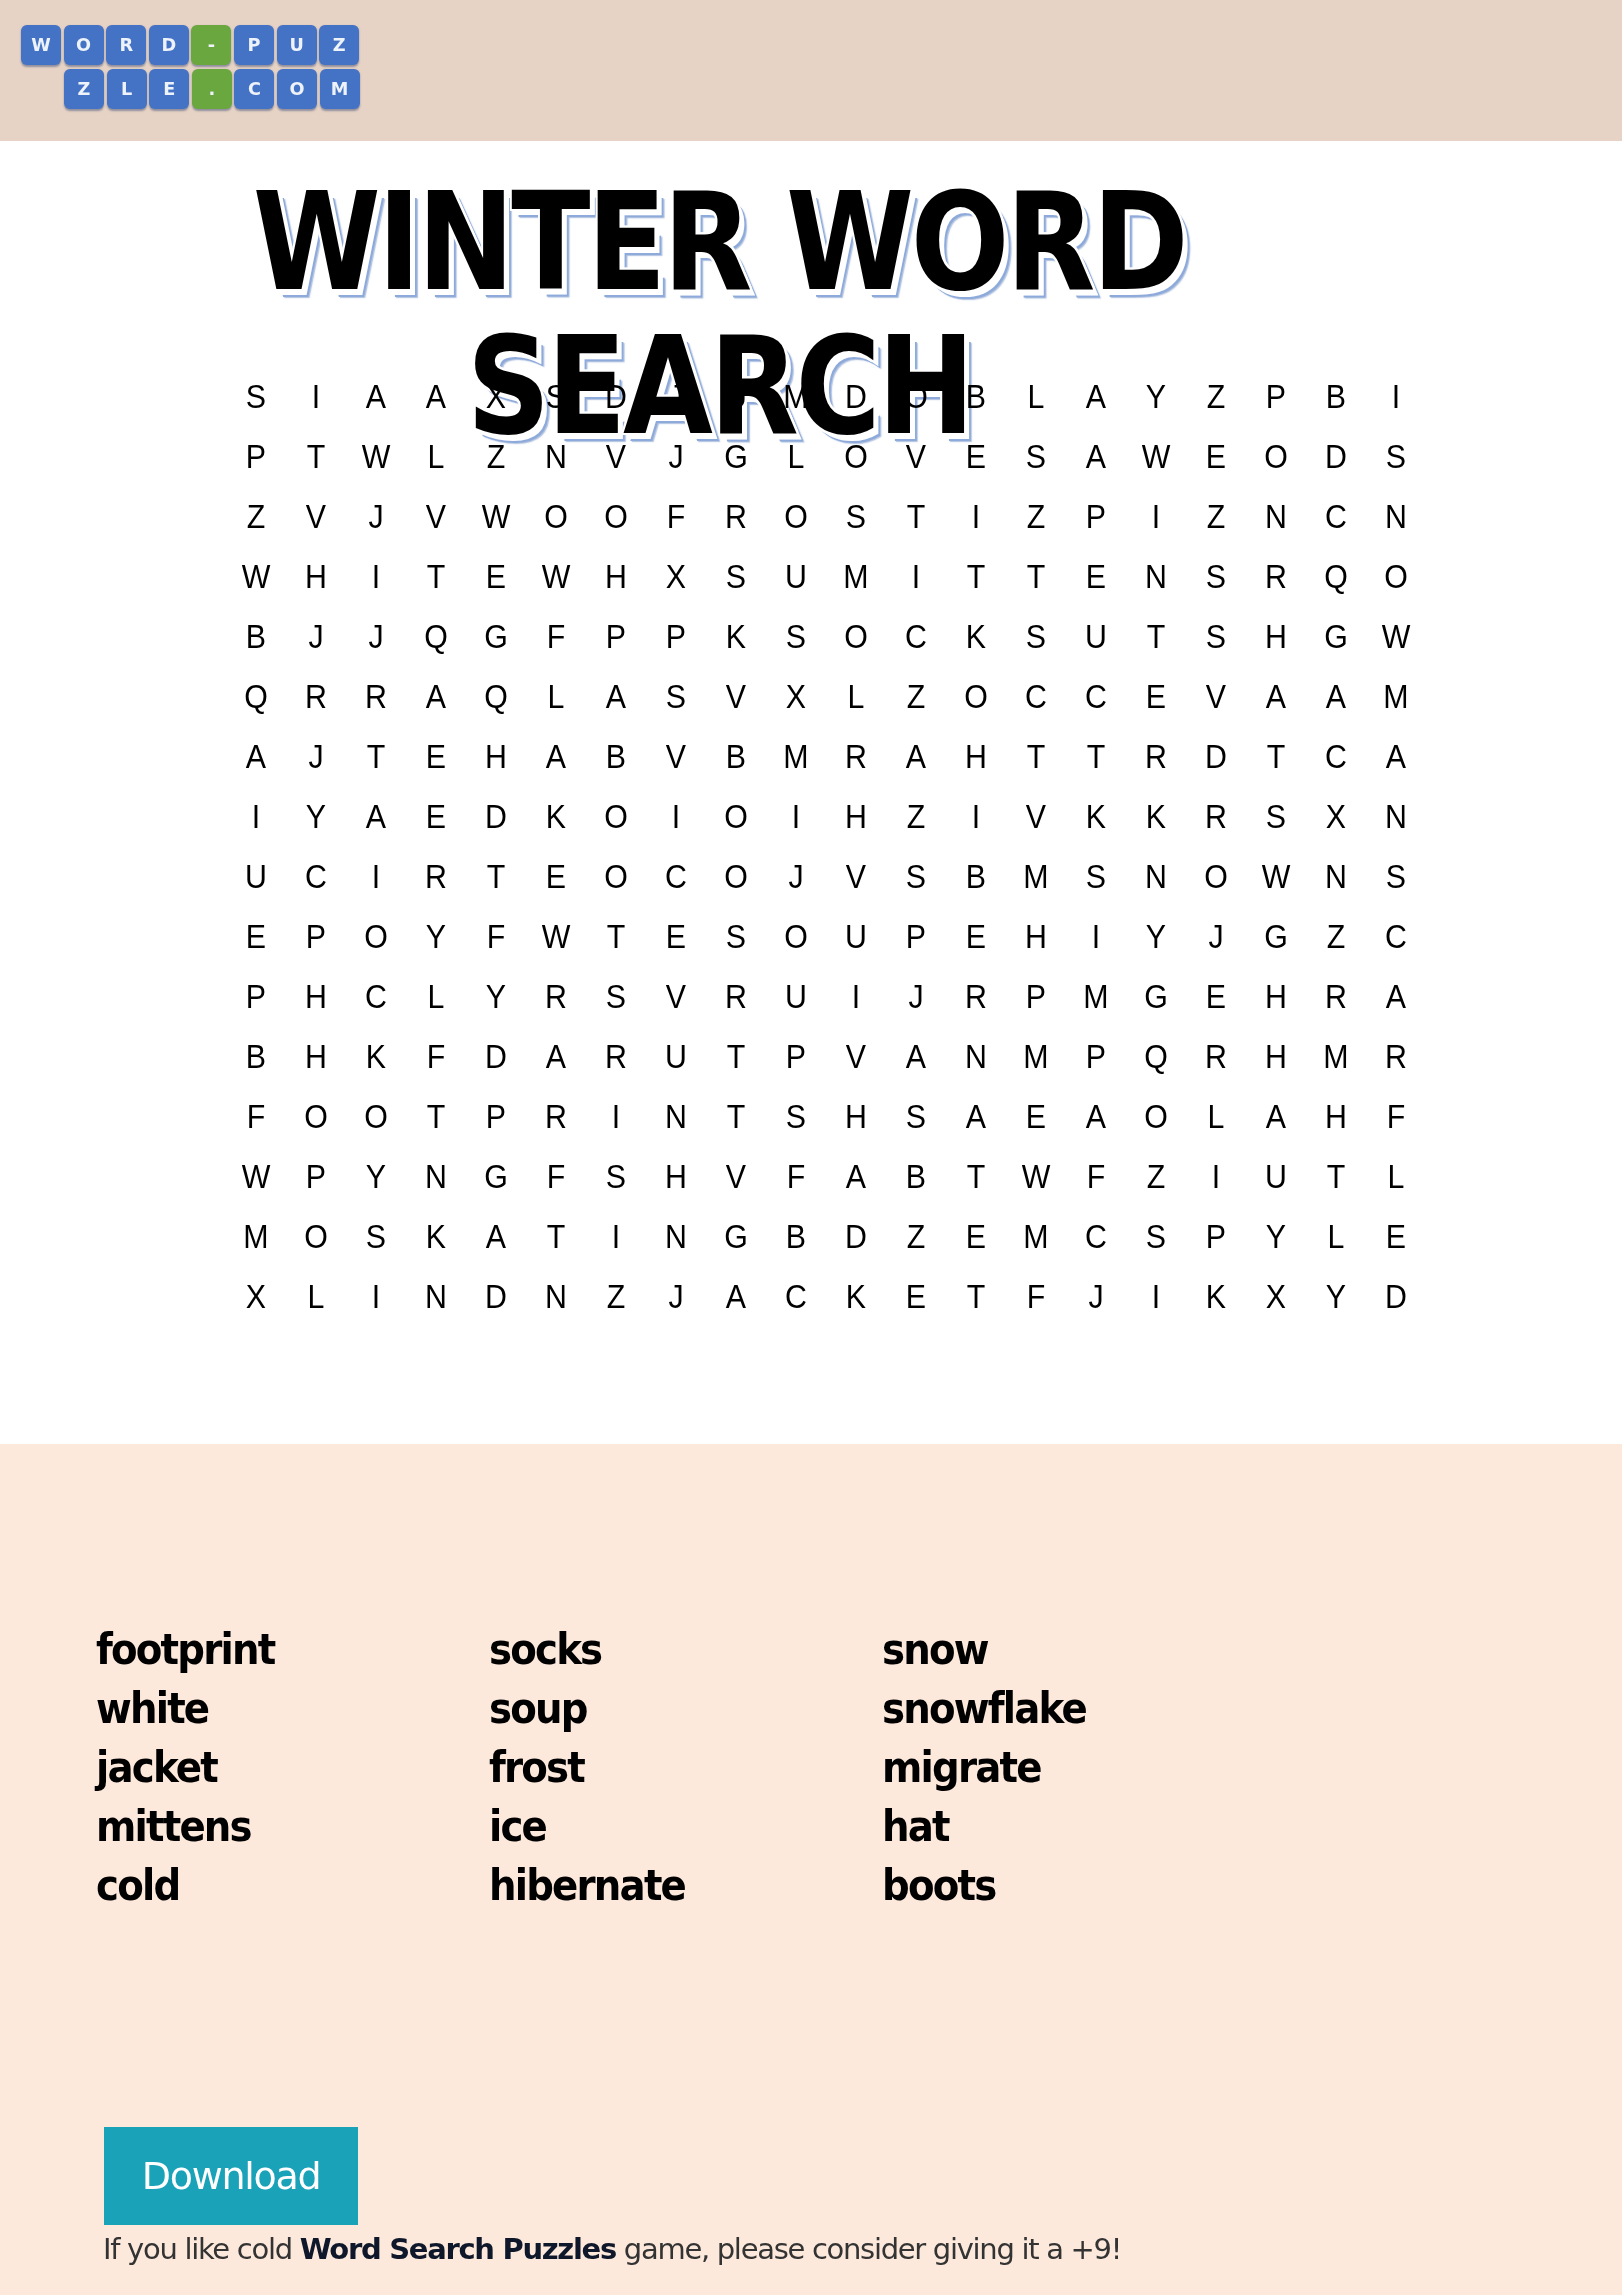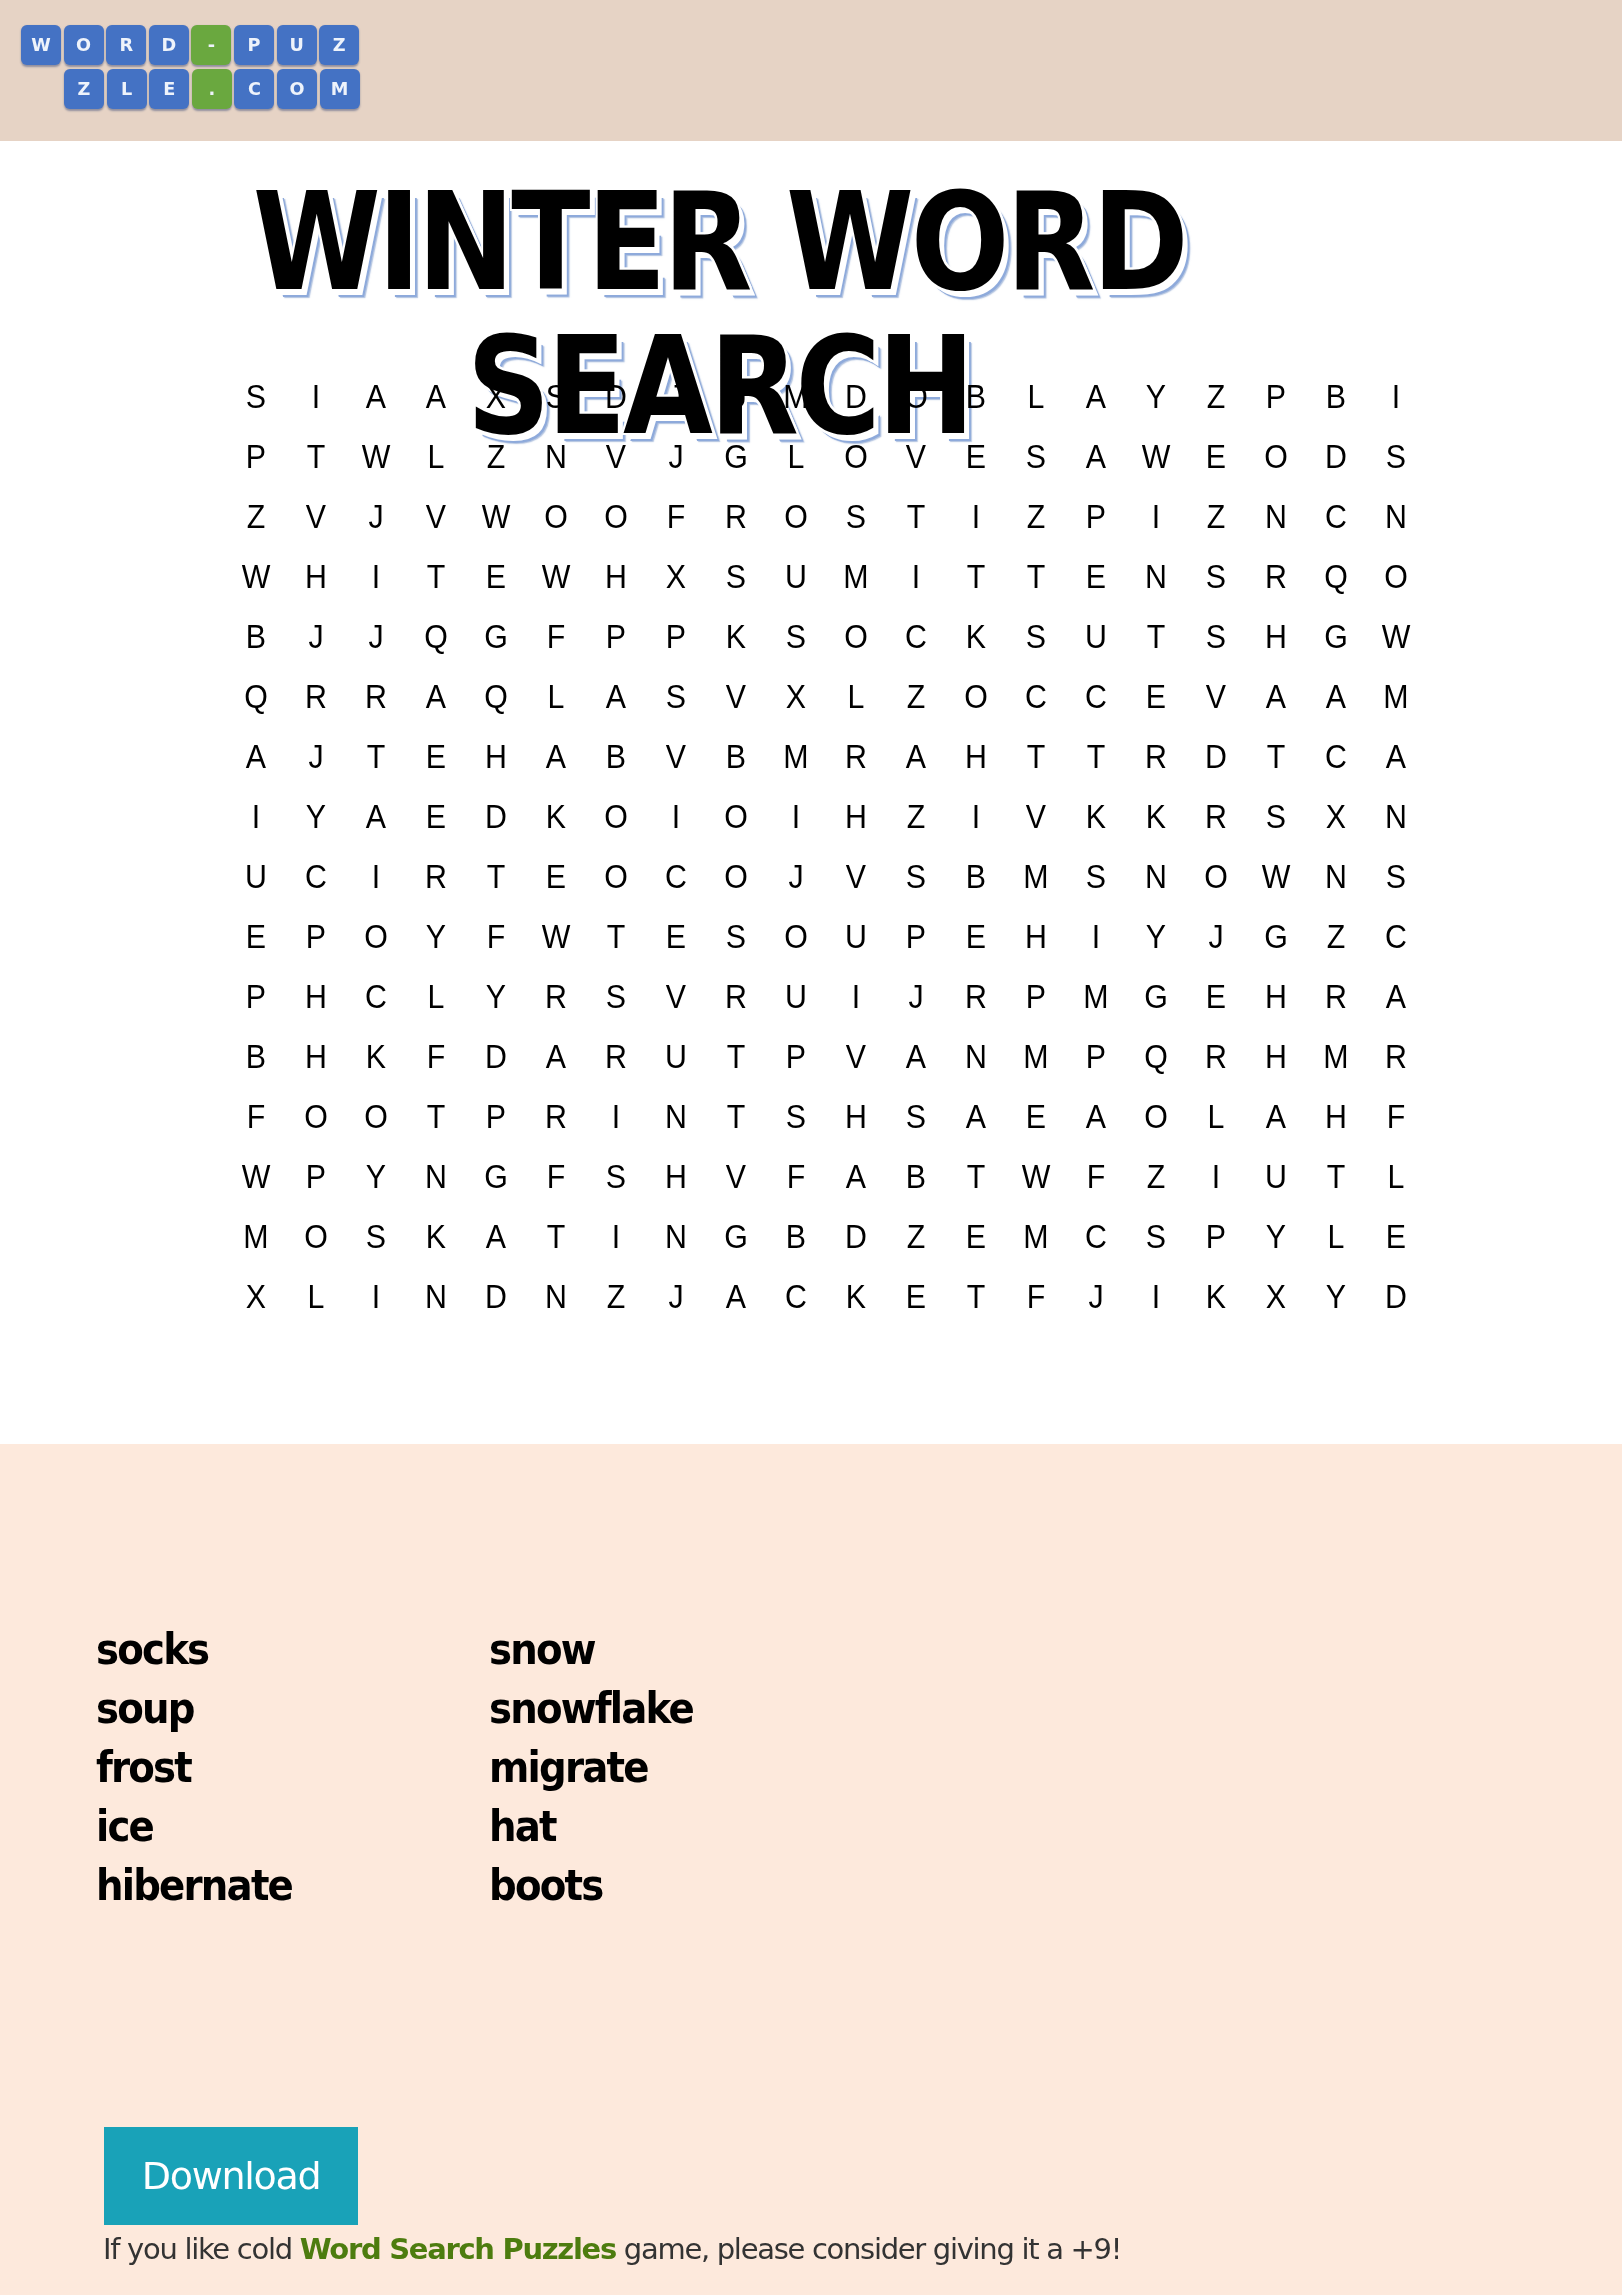--- a/index.html
+++ b/index.html
@@ -111,21 +111,21 @@
     }
     .footer-text {
       position: absolute; left: 103px; top: 2226px;
       font-family: "DejaVu Sans", sans-serif;
       font-size: 29px;
       letter-spacing: -1.3px;
       color: #333;
       white-space: nowrap;
       line-height: 46px;
     }
-    .footer-text b { color: #4d7c0f; }
+    .footer-text b { color: #0f172a; }
   </style>
 </head>
 <body>
 
 <div class="header">
   <div class="logo">
     <div class="logo-row r1">
       <div class="tile">W</div>
       <div class="tile">O</div>
       <div class="tile">R</div>
@@ -470,20 +470,27 @@
     <div class="cell">I</div>
     <div class="cell">K</div>
     <div class="cell">X</div>
     <div class="cell">Y</div>
     <div class="cell">D</div>
   </div>
 
 <div class="words-area"></div>
 <div class="word-cols" id="word-cols">
     <div class="word-col">
+      <div class="word">footprint</div>
+      <div class="word">white</div>
+      <div class="word">jacket</div>
+      <div class="word">mittens</div>
+      <div class="word">cold</div>
+    </div>
+    <div class="word-col">
       <div class="word">socks</div>
       <div class="word">soup</div>
       <div class="word">frost</div>
       <div class="word">ice</div>
       <div class="word">hibernate</div>
     </div>
     <div class="word-col">
       <div class="word">snow</div>
       <div class="word">snowflake</div>
       <div class="word">migrate</div>

